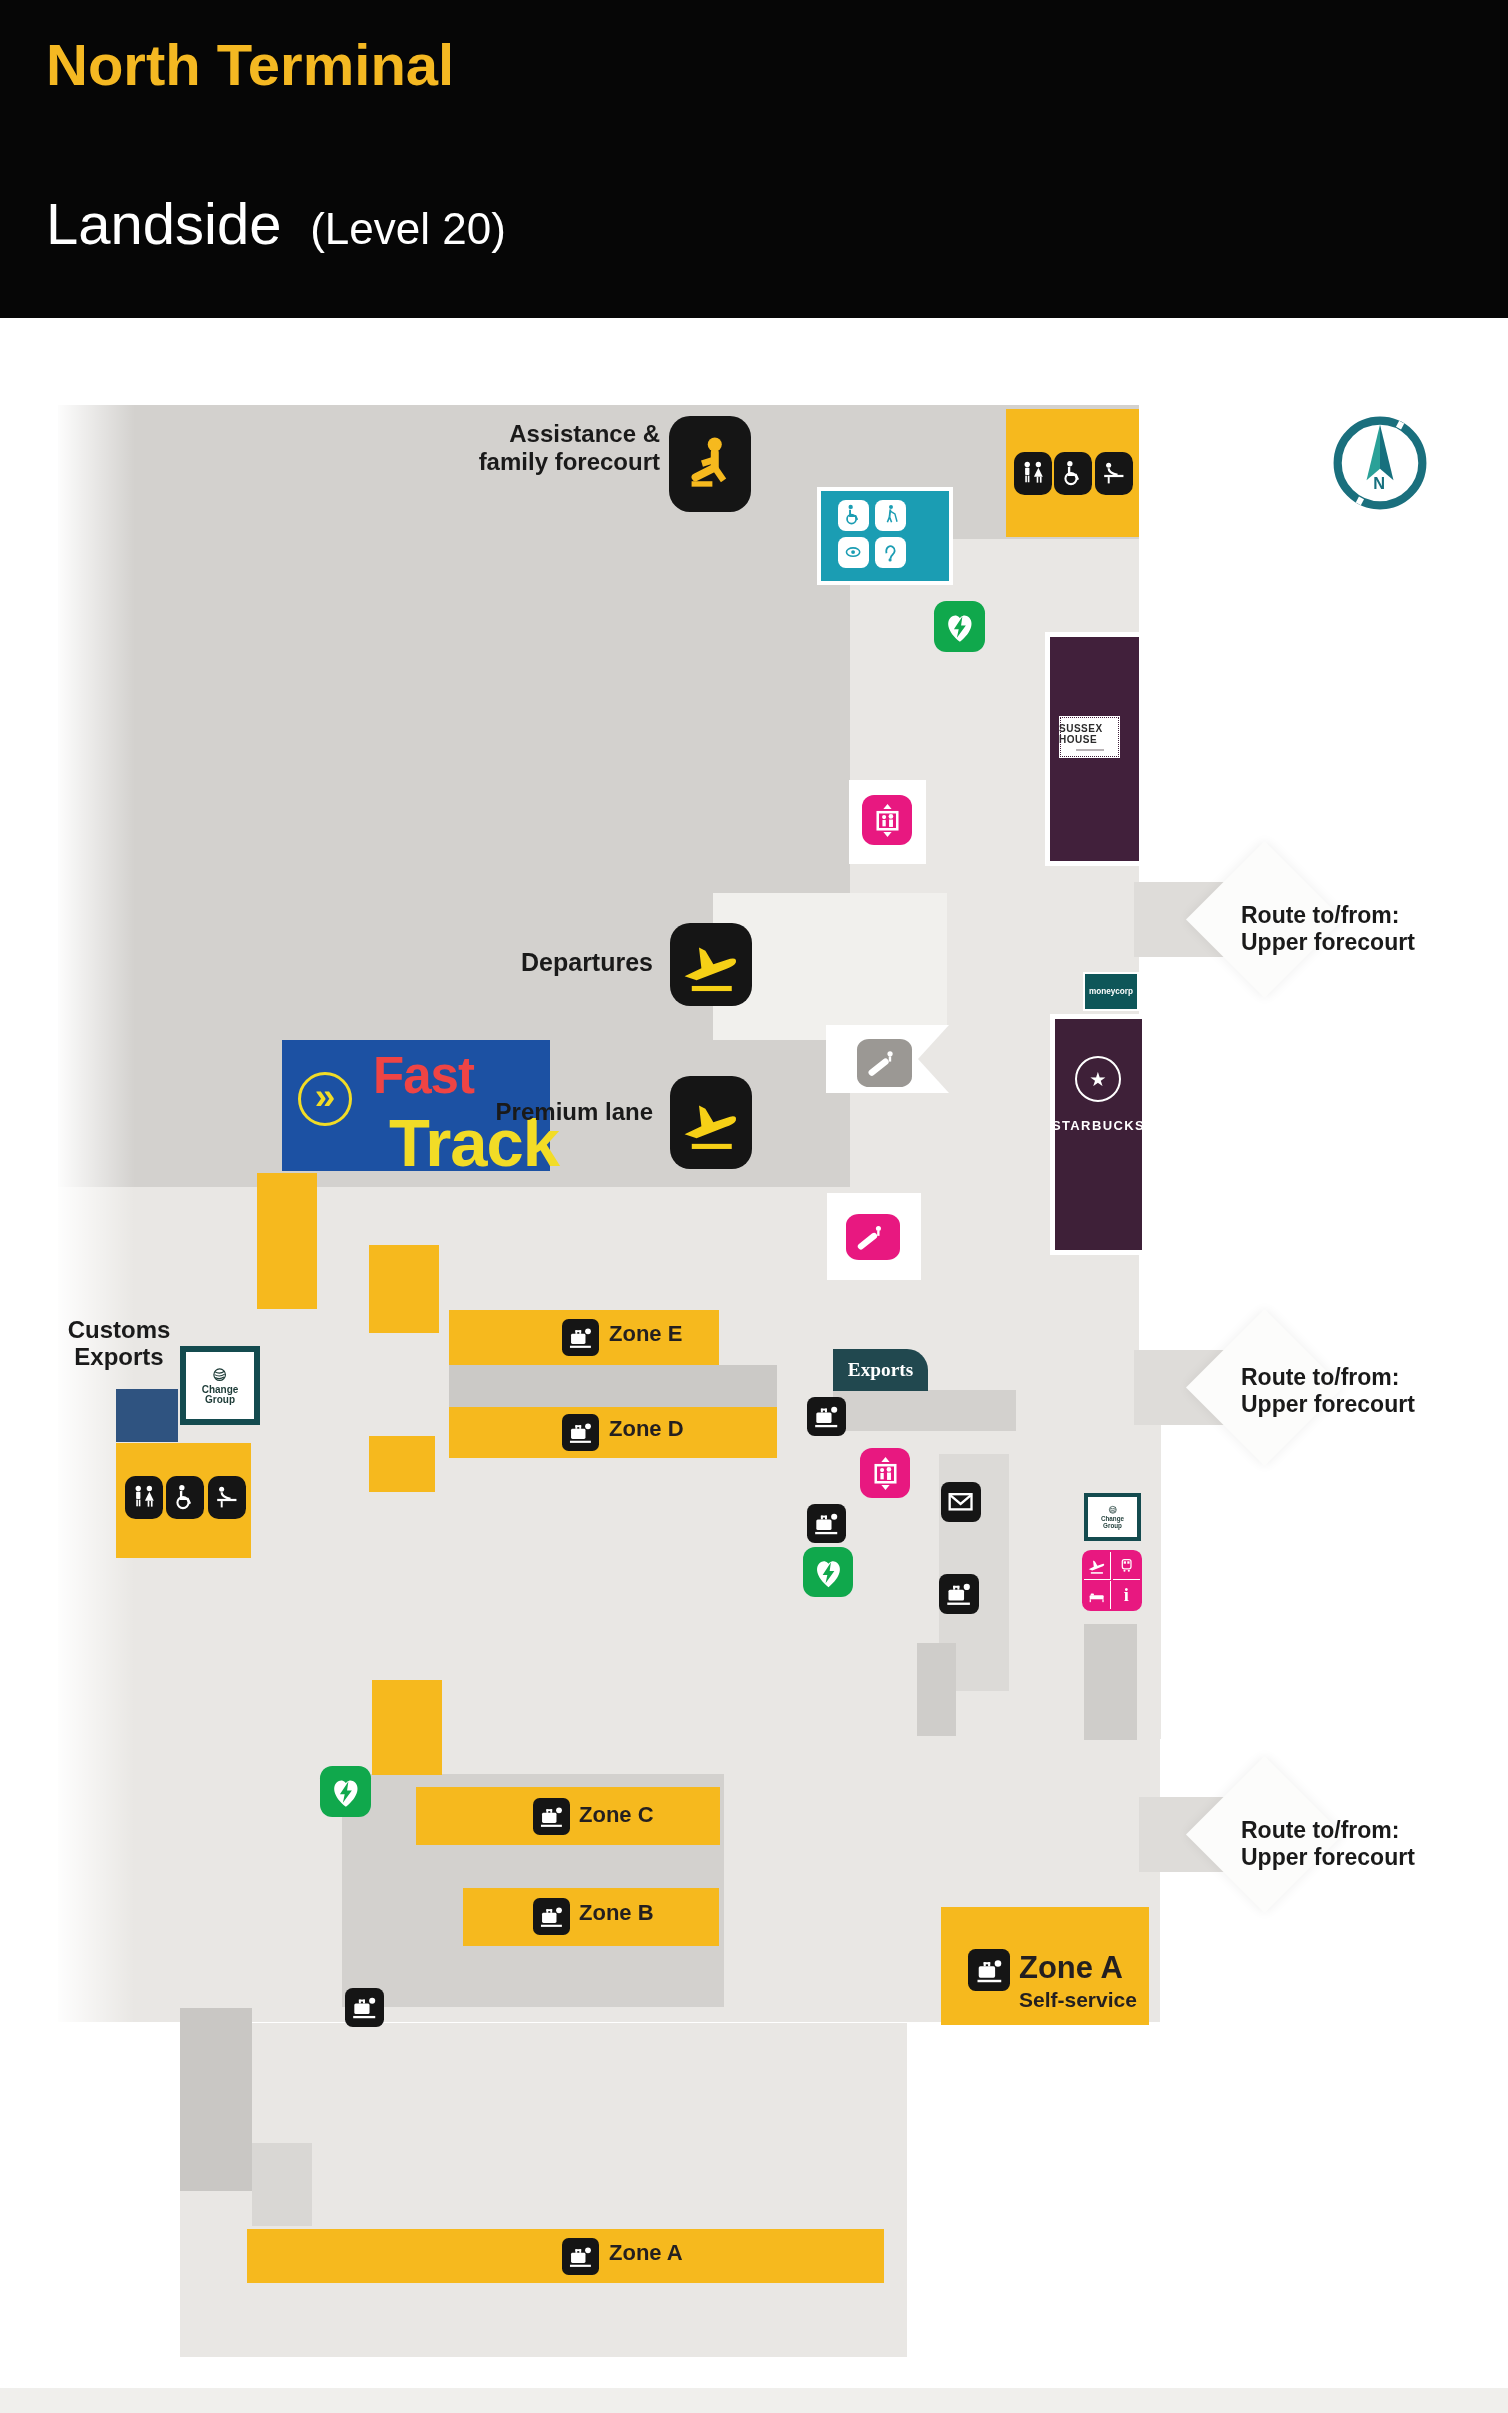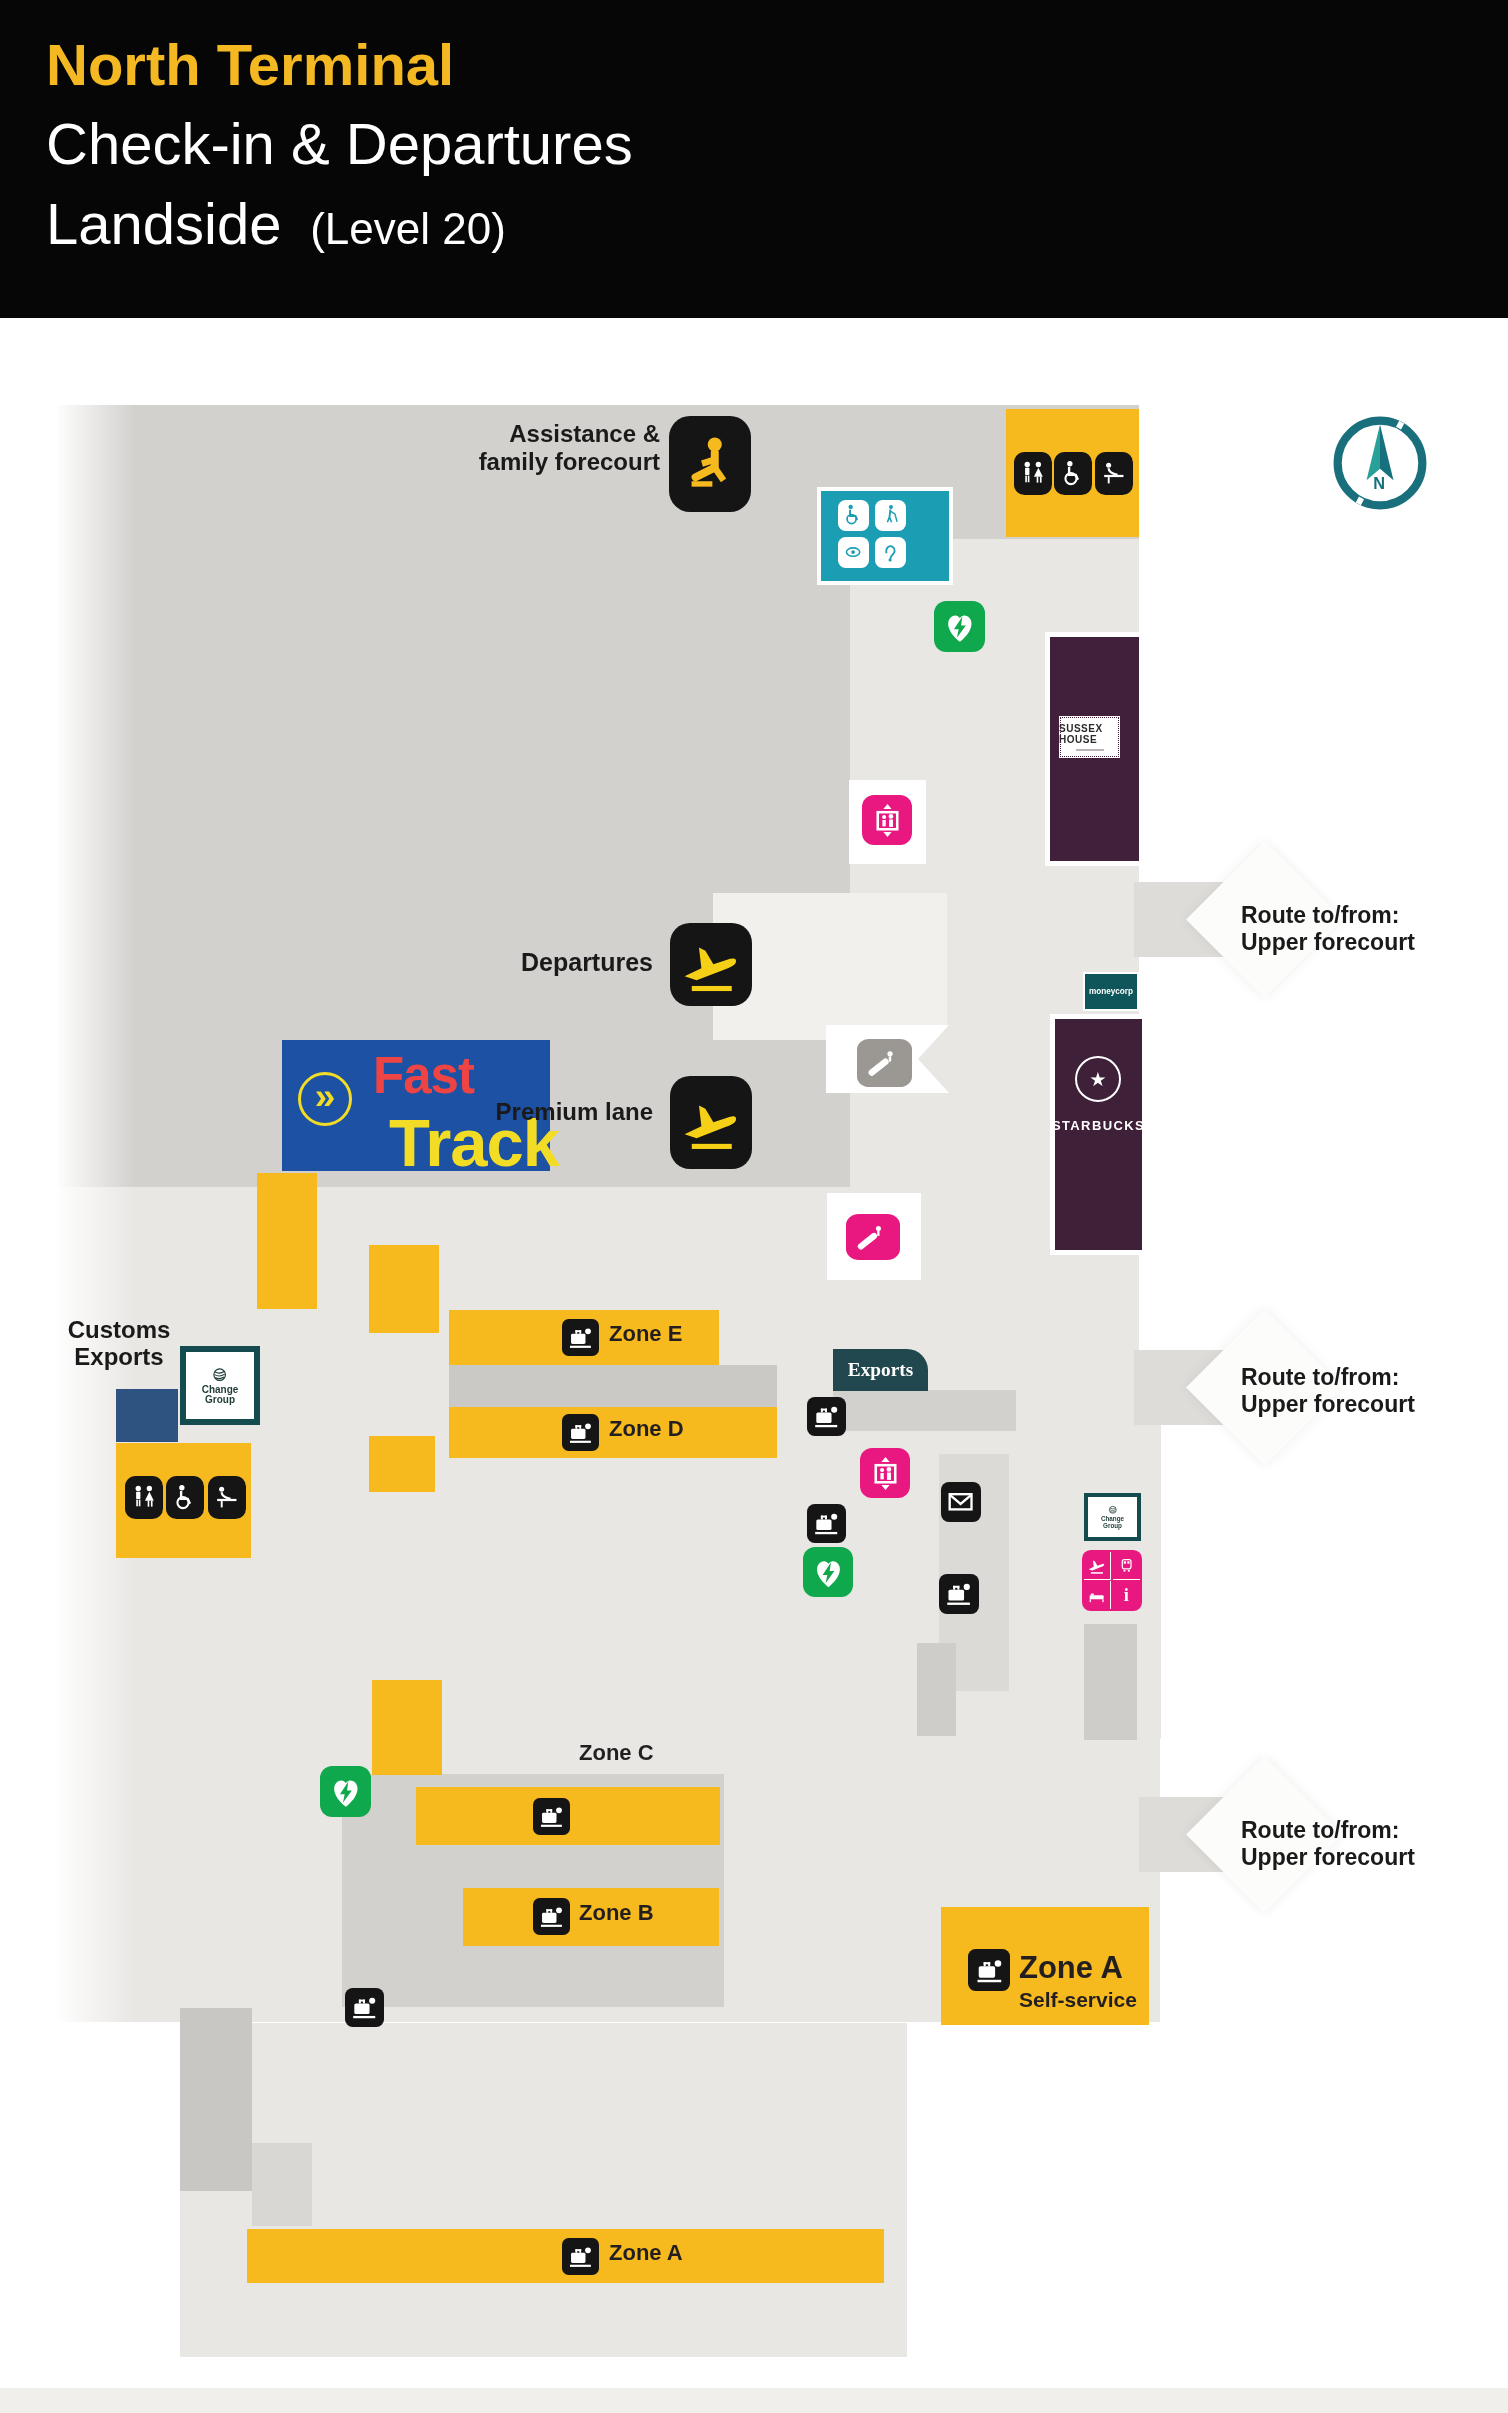--- a/index.html
+++ b/index.html
@@ -121,21 +121,20 @@
       <circle cx="20" cy="20" r="12" fill="none" stroke="currentColor" stroke-width="2.4"></circle>
       <path d="M10 14 Q20 20 30 13 M9.5 20 Q20 26 30.5 19 M11 26 Q20 31 29 25" fill="none" stroke="currentColor" stroke-width="2.2"></path>
     </symbol>
   </defs>
 </svg>
 
 <div id="page">
 
   <div class="abs" style="left:0;top:0;width:1509px;height:318px;background:#060606;"></div>
   <div class="txt" style="left:46px;top:31px;font-size:58px;font-weight:700;color:#F4B822;">North Terminal</div>
-  <div class="txt" style="left:46px;top:110px;font-size:58px;font-weight:500;color:#FFFFFF;">Check-in &amp; Departures</div>
   <div class="txt" style="left:46px;top:190px;font-size:58px;font-weight:500;color:#FFFFFF;">
     <span>Landside</span>
     <span style="font-size:44px;font-weight:400;margin-left:12.6px;">(Level 20)</span>
   </div>
 
   <div class="abs" style="left:0;top:2388px;width:1509px;height:342px;background:#F0EFEC;"></div>
 
   <div class="abs" style="left:58px;top:405px;width:1081px;height:1314px;background:#E9E7E4;"></div>
   <div class="abs" style="left:1139px;top:1419px;width:22px;height:320px;background:#E9E7E4;"></div>
   <div class="abs" style="left:58px;top:1718px;width:1102px;height:304px;background:#E9E7E4;"></div>
@@ -407,21 +406,21 @@
         <use href="#s-defib"></use>
       </svg>
   </div>
 
   <div class="abs ybox" style="left:416px;top:1787px;width:304px;height:58px;"></div>
   <div class="ico blk ziso" style="left:533px;top:1798px;width:37px;height:37px;color:#fff;">
     <svg viewBox="0 0 40 40">
         <use href="#s-lug"></use>
       </svg>
   </div>
-  <div class="zlabel" style="left:579px;top:1740px;">Zone C</div>
+  <div class="zlabel" style="left:579px;top:1802px;">Zone C</div>
 
   <div class="abs ybox" style="left:463px;top:1888px;width:256px;height:58px;"></div>
   <div class="ico blk ziso" style="left:533px;top:1898px;width:37px;height:37px;color:#fff;">
     <svg viewBox="0 0 40 40">
         <use href="#s-lug"></use>
       </svg>
   </div>
   <div class="zlabel" style="left:579px;top:1900px;">Zone B</div>
 
   <div class="abs ybox" style="left:941px;top:1907px;width:208px;height:118px;"></div>

